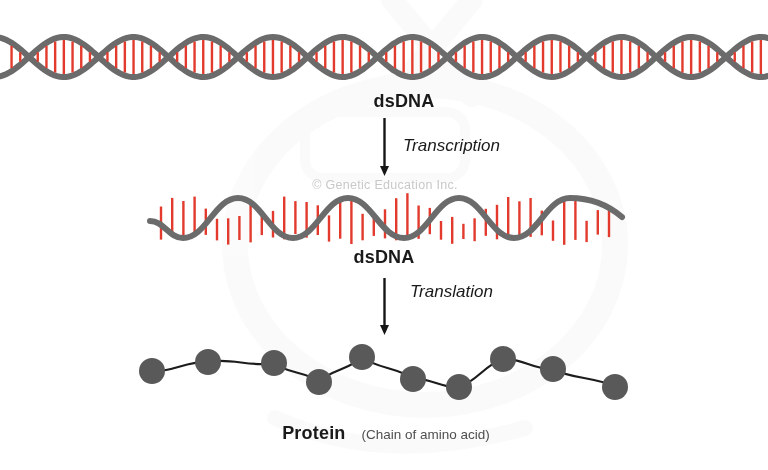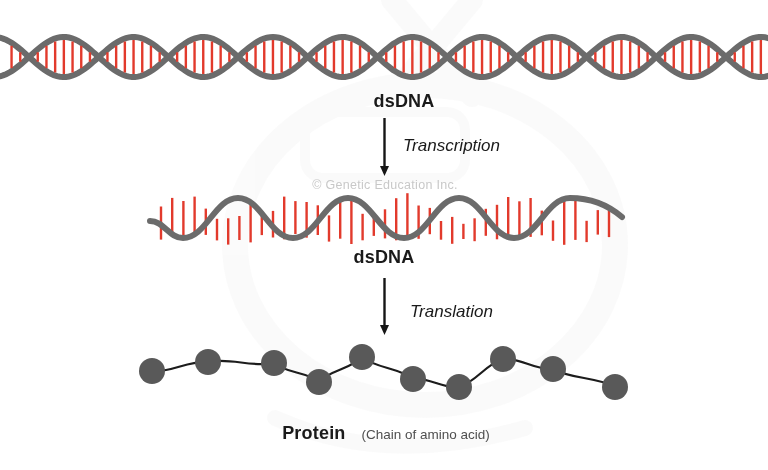--- a/index.html
+++ b/index.html
@@ -9,21 +9,21 @@
   }
   .canvas svg{position:absolute;left:0;top:0;}
   .lbl{position:absolute;white-space:nowrap;color:#1a1a1a;line-height:1;}
   .lbl.centered{transform:translateX(-50%);}
   .bold{font-weight:bold;font-size:18px;letter-spacing:.2px;}
   .italic{font-style:italic;font-size:17px;}
   #lbl-dsdna{left:384px;top:92px;margin-left:20px;}
   #lbl-transcription{left:403px;top:137px;}
   #lbl-watermark{left:385px;top:179px;font-size:12.5px;color:#c8c8c8;letter-spacing:.3px;}
   #lbl-mrna{left:384px;top:248px;}
-  #lbl-translation{left:410px;top:303px;}
+  #lbl-translation{left:410px;top:283px;}
   #lbl-protein{left:386px;top:424px;font-size:18px;}
   #lbl-protein .sub{font-weight:normal;font-size:13.5px;color:#4f4f4f;margin-left:16px;}
 </style>
 </head>
 <body>
 
 <div class="canvas">
 
   <svg id="art" width="768" height="470" viewBox="0 0 768 470">
     <g id="bg-ghost" opacity="0.045">

